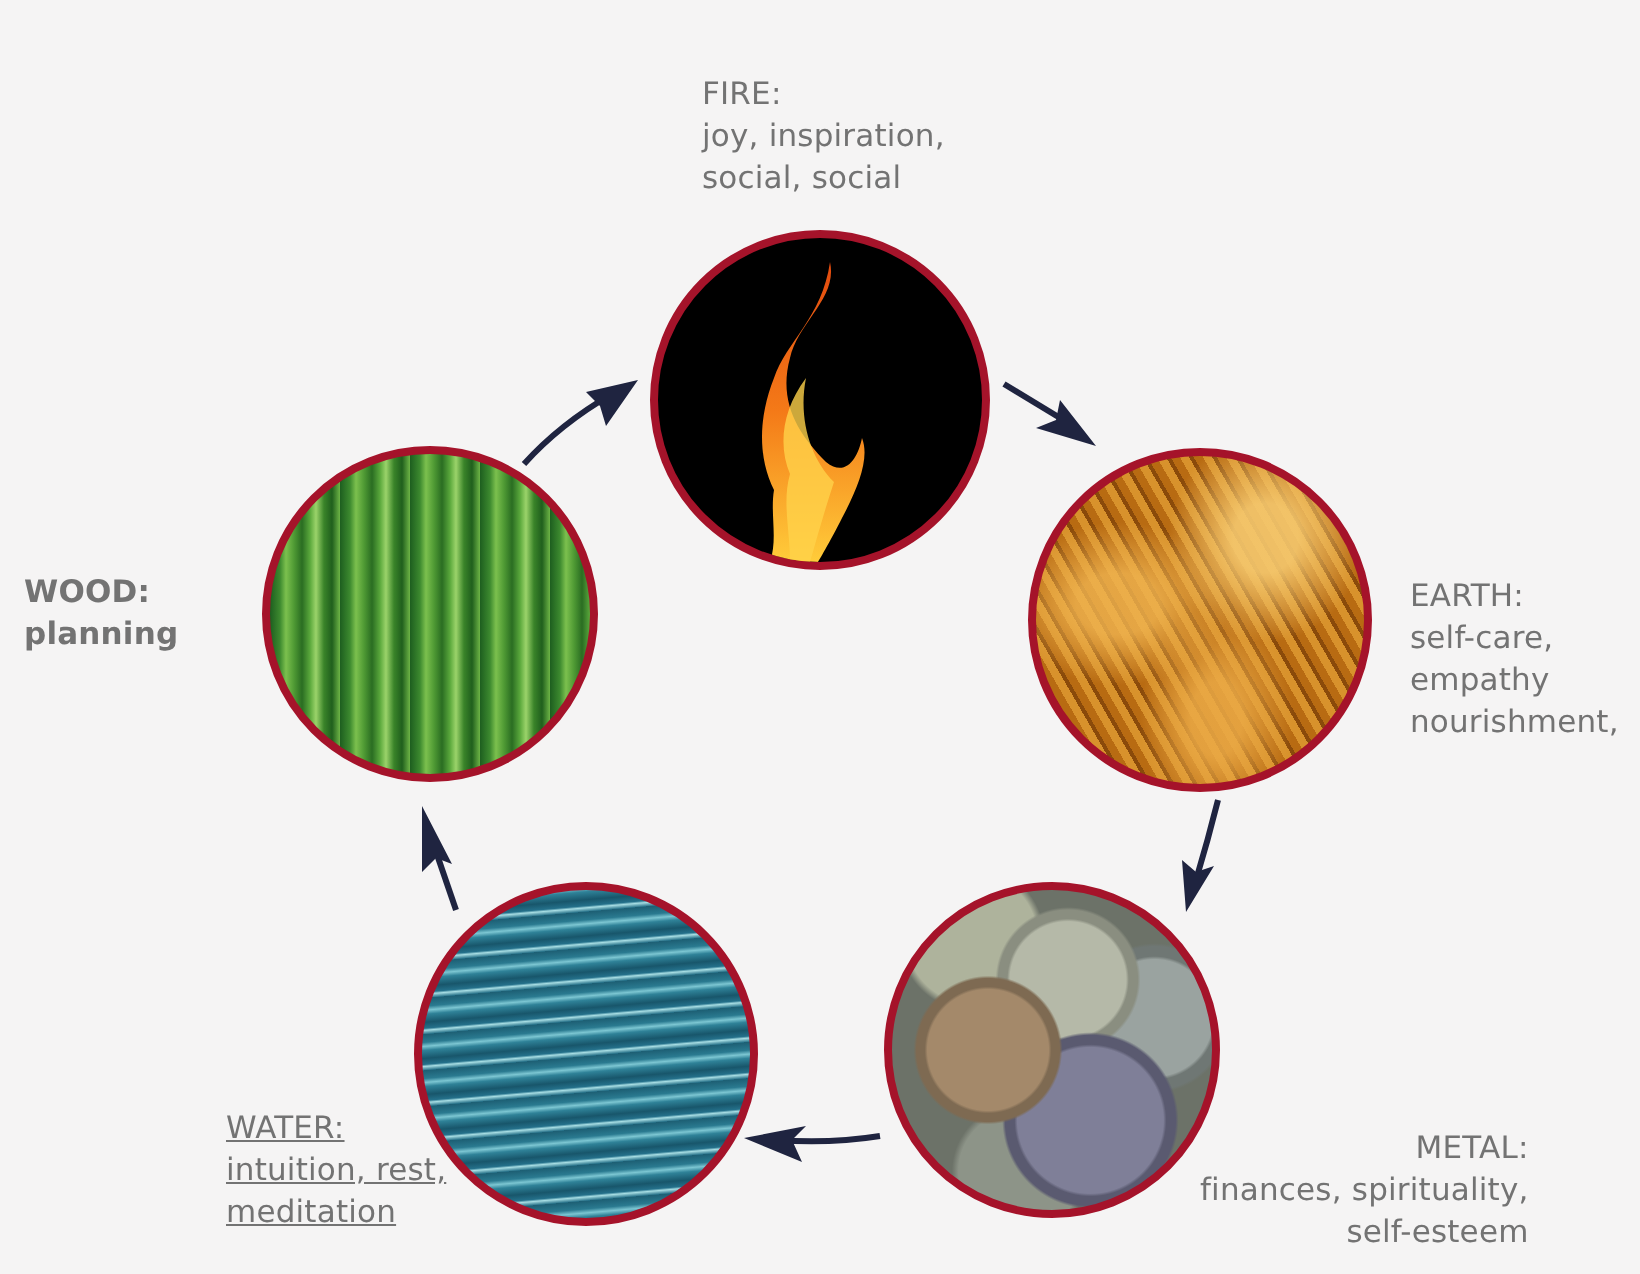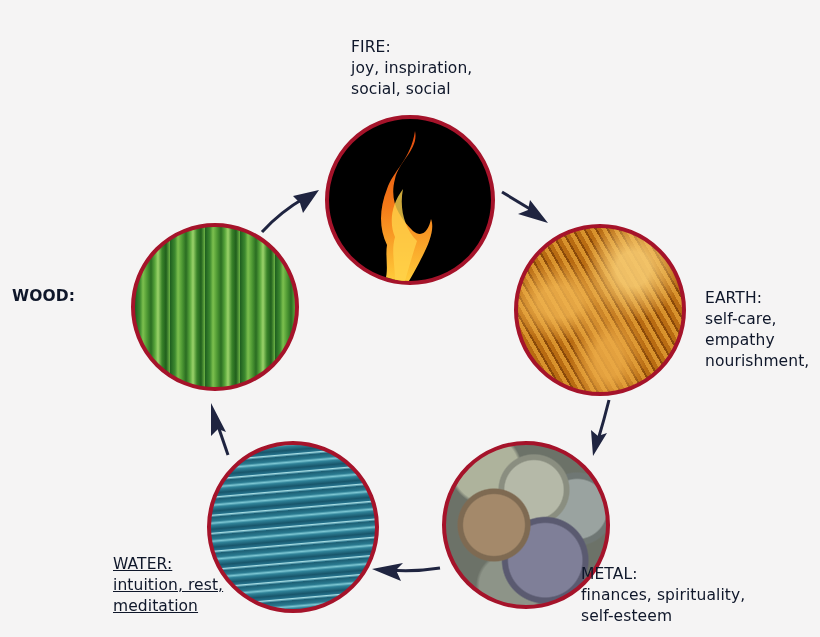--- a/index.html
+++ b/index.html
@@ -1,21 +1,21 @@
 <!DOCTYPE html>
 <html><head>
 <meta charset="utf-8">
 <style>
   html, body { margin:0; padding:0; }
   body {
     width:820px; height:637px; background:#f5f4f4; position:relative; overflow:hidden;
     font-family: "DejaVu Sans", "Liberation Sans", sans-serif;
   }
   .label {
-    position:absolute; color:#0f172a; font-size:15.5px; line-height:21px; letter-spacing:0.1px;
+    position:absolute; color:#737373; font-size:15.5px; line-height:21px; letter-spacing:0.1px;
     white-space:nowrap;
   }
   .label div { margin:0; }
   .circle {
     position:absolute; border-radius:50%; box-sizing:border-box;
     border:4px solid #a5132a; overflow:hidden;
   }
   svg.arrows { position:absolute; left:0; top:0; }
 
   
@@ -123,33 +123,34 @@
 <div class="label" style="left:705px; top:288px;">
   <div>EARTH:</div>
   <div>self-care,</div>
   <div>empathy</div>
   <div>nourishment,</div>
 </div>
 
 <div class="circle metal">
   <span></span>
 </div>
-<div class="label" style="left:581px; top:564px;">
+<div class="label" style="left:600px; top:564px;text-align:right;">
   <div>METAL:</div>
   <div>finances, spirituality,</div>
   <div>self-esteem</div>
 </div>
 
 <div class="circle water">
   <span></span>
 </div>
 <div class="label" style="left:113px; top:554px;text-decoration:underline;">
   <div>WATER:</div>
   <div>intuition, rest,</div>
   <div>meditation</div>
 </div>
 
 <div class="circle wood">
   <span></span>
 </div>
 <div class="label" style="left:12px; top:286px;font-weight:bold;">
   <div>WOOD:</div>
+  <div>planning</div>
 </div>
 
 </body></html>

